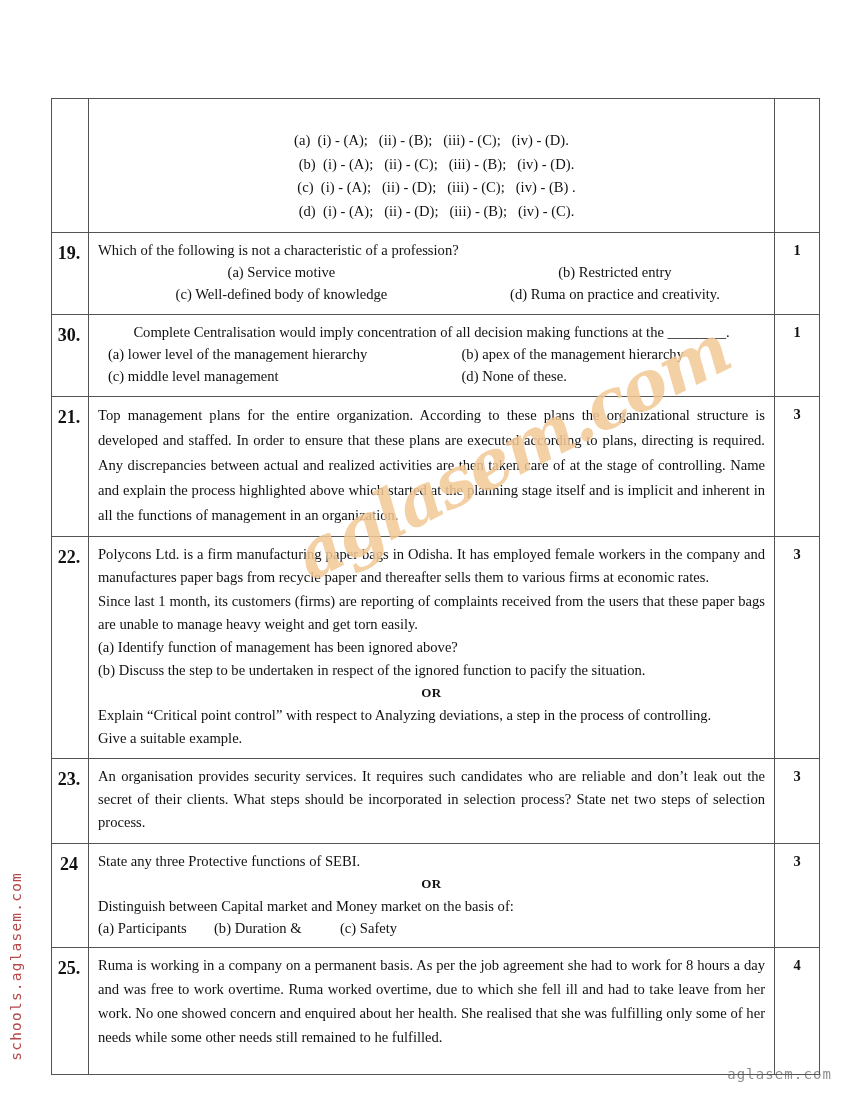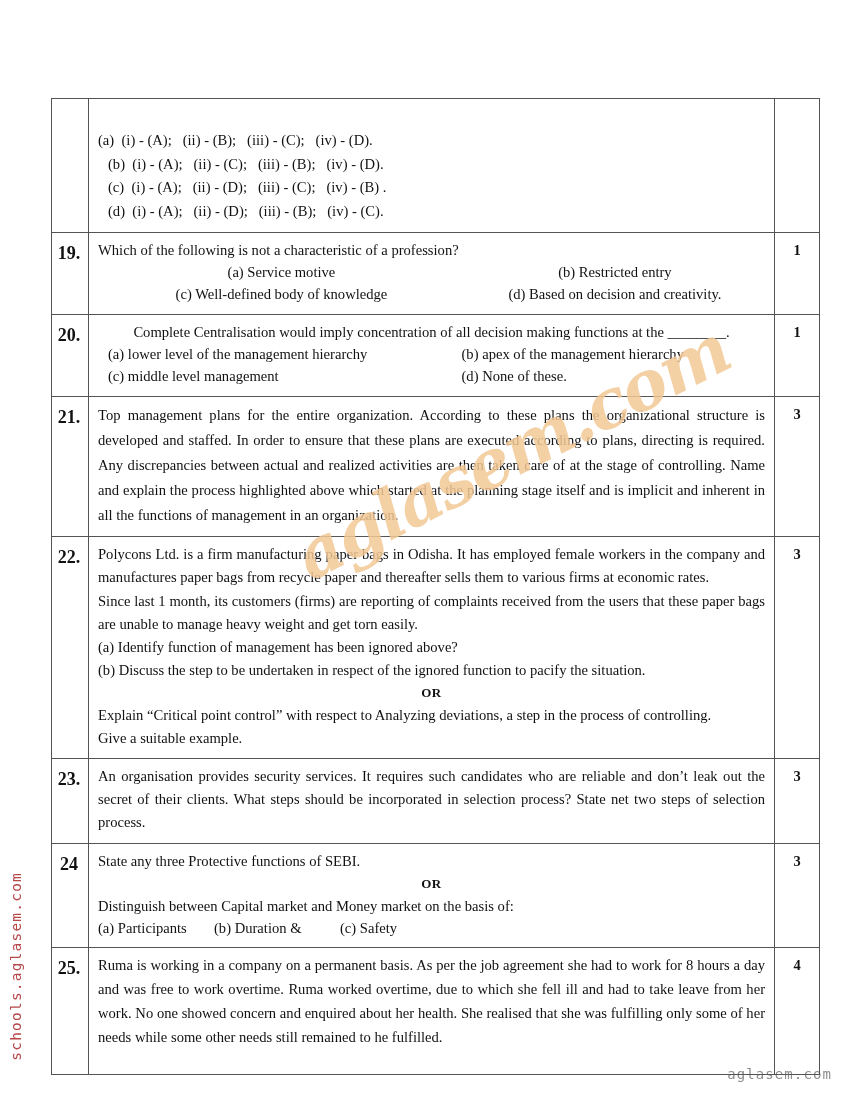--- a/index.html
+++ b/index.html
@@ -127,21 +127,21 @@
     text-align: center;
   }
   .opt-a { flex: 0 0 55%; }
   .opt-b { flex: 1 1 auto; }
 
   .opt-row2 { display: flex; width: 100%; }
   .opt2-a { flex: 0 0 53%; padding-left: 10px; }
   .opt2-b { flex: 1 1 auto; }
 
   
-  .match-line { white-space: pre; font-size: 14.6px; line-height: 1.62; }
+  .match-line { white-space: pre; font-size: 14.6px; line-height: 1.62; text-align: center; }
 
   .blank-pad { letter-spacing: 0; text-align: center; }
 
   .q24opts { display: flex; gap: 8px; }
   .q24opts span.o1 { flex: 0 0 108px; }
   .q24opts span.o2 { flex: 0 0 118px; }
   .q24opts span.o3 { flex: 0 0 auto; }
 </style>
 </head>
 <body>
@@ -173,28 +173,28 @@
       <tr>
         <td class="num">19.</td>
         <td class="body">
           <div class="line">Which of the following is not a characteristic of a profession?</div>
           <div class="opt-row">
             <span class="opt-a">(a) Service motive</span>
             <span class="opt-b">(b) Restricted entry</span>
           </div>
           <div class="opt-row">
             <span class="opt-a">(c) Well-defined body of knowledge</span>
-            <span class="opt-b">(d) Based on decision and creativity.</span>
+            <span class="opt-b">(d) Ruma on practice and creativity.</span>
           </div>
         </td>
         <td class="marks">1</td>
       </tr>
 
       <tr>
-        <td class="num">20.</td>
+        <td class="num">30.</td>
         <td class="body">
           <div class="line blank-pad">Complete Centralisation would imply concentration of all decision making functions at the ________.</div>
           <div class="opt-row2">
             <span class="opt2-a">(a) lower level of the management hierarchy</span>
             <span class="opt2-b">(b) apex of  the management hierarchy</span>
           </div>
           <div class="opt-row2">
             <span class="opt2-a">(c) middle level management</span>
             <span class="opt2-b">(d) None of these.</span>
           </div>

